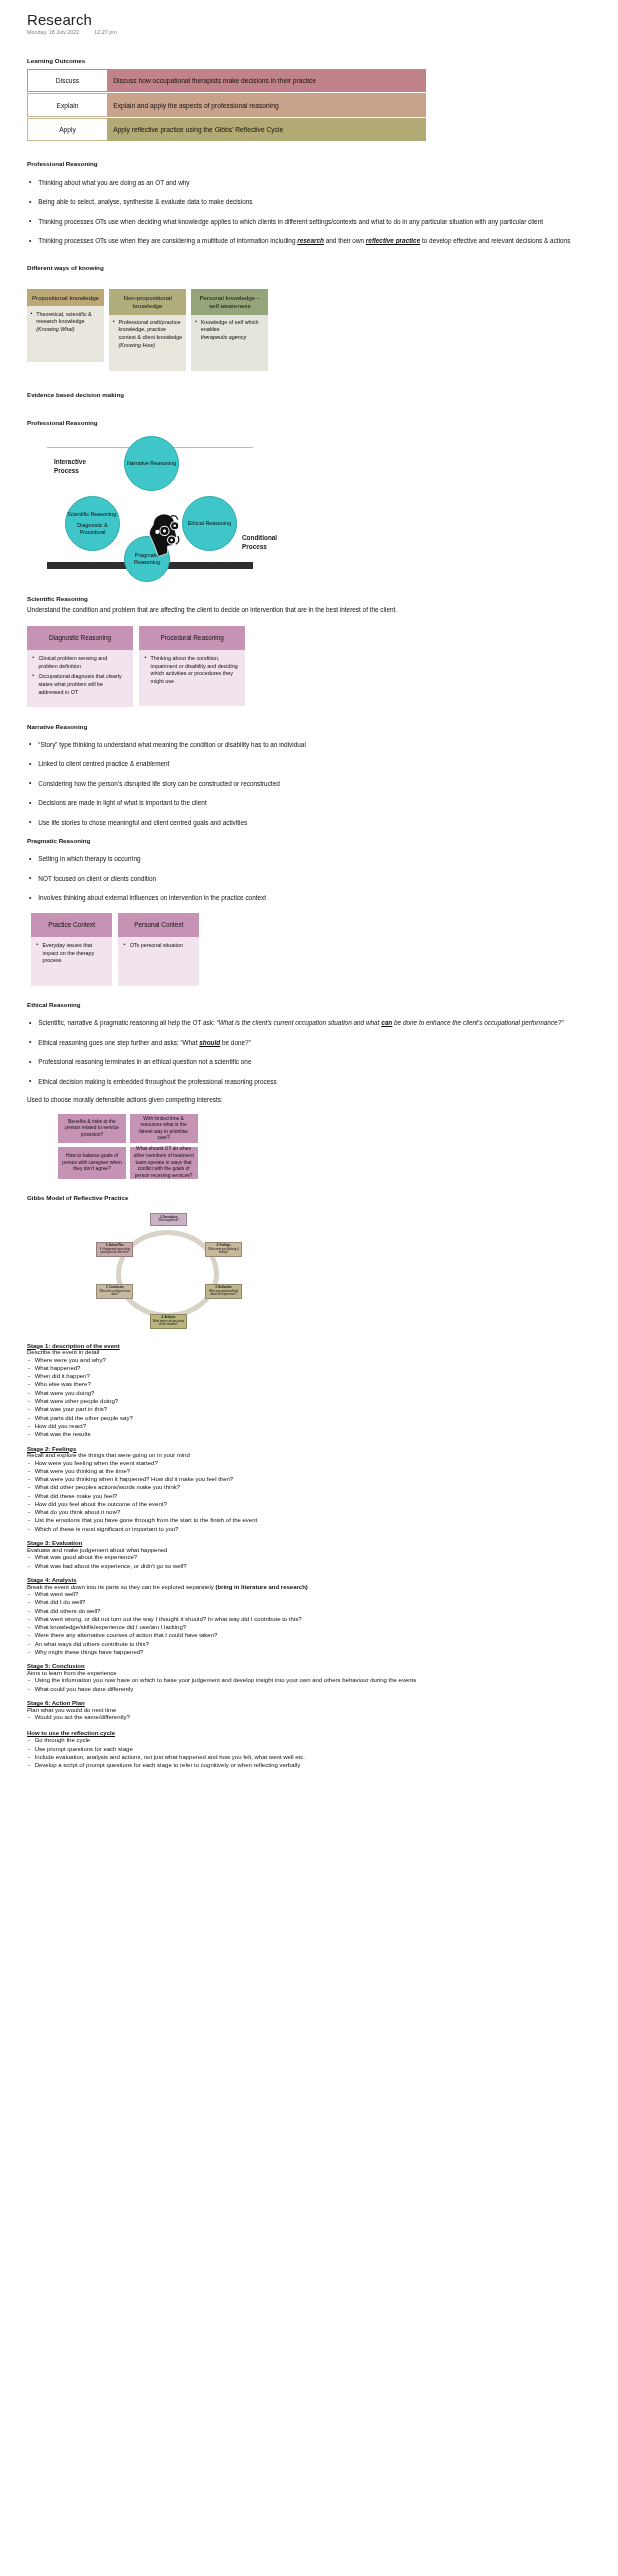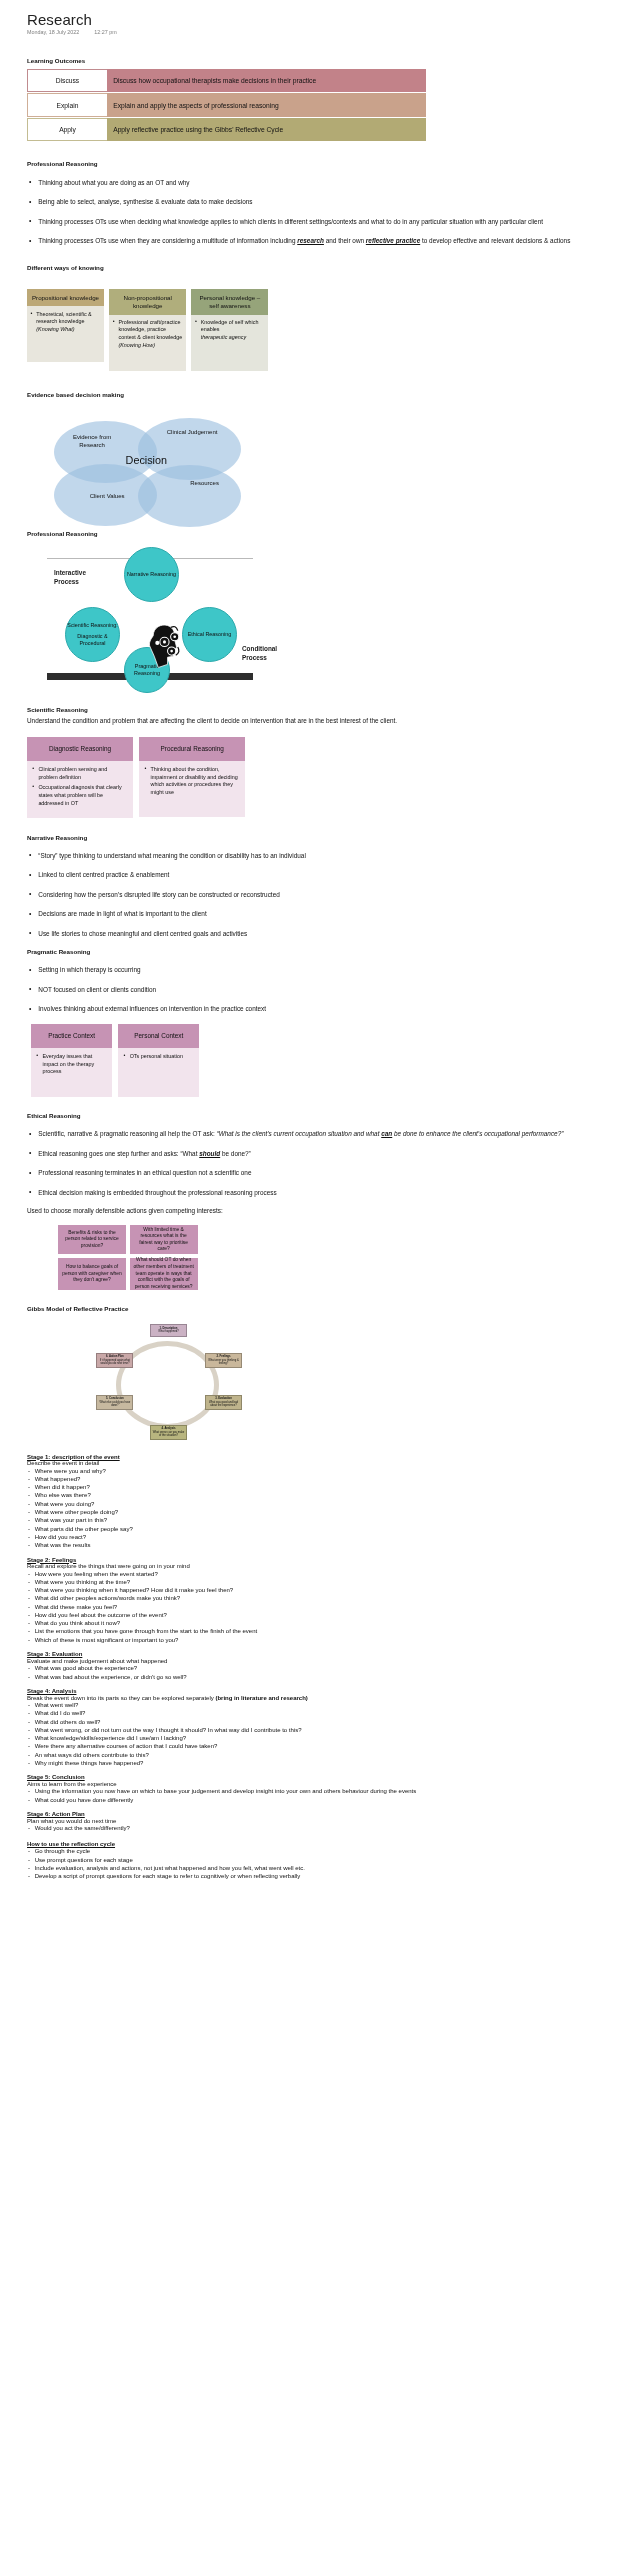--- a/index.html
+++ b/index.html
@@ -244,31 +244,20 @@
         </div>
       </div>
     </div>
   </div>
 
   <div style="height:20.6px"></div>
 
   <div class="section">
     <h2 class="head">Evidence based decision making</h2>
     <div style="height:5.2px"></div>
-    <div class="venn">
-      <div class="ell" style="left:24px;  top:13.4px;  width:103px; height:62px;"></div>
-      <div class="ell" style="left:108px; top:10.3px;  width:103px; height:62px;"></div>
-      <div class="ell" style="left:24px;  top:57px; width:103px; height:62px;"></div>
-      <div class="ell" style="left:108px; top:58px; width:103px; height:62px;"></div>
-      <div class="lbl" style="left:34px; top:27px; width:57px;">Evidence from Research</div>
-      <div class="lbl" style="left:124px; top:21.6px; width:77px;">Clinical Judgement</div>
-      <div class="lbl" style="left:44px; top:86px; width:67px;">Client Values</div>
-      <div class="lbl" style="left:144px; top:73px; width:62px;">Resources</div>
-      <div class="decision">Decision</div>
-    </div>
   </div>
 
   <div style="height:11.3px"></div>
 
   <div class="section">
     <h2 class="head">Professional Reasoning</h2>
     <div style="height:3.1px"></div>
     <div class="wheel">
       <div class="topline"></div>
       <div class="bar"></div>

